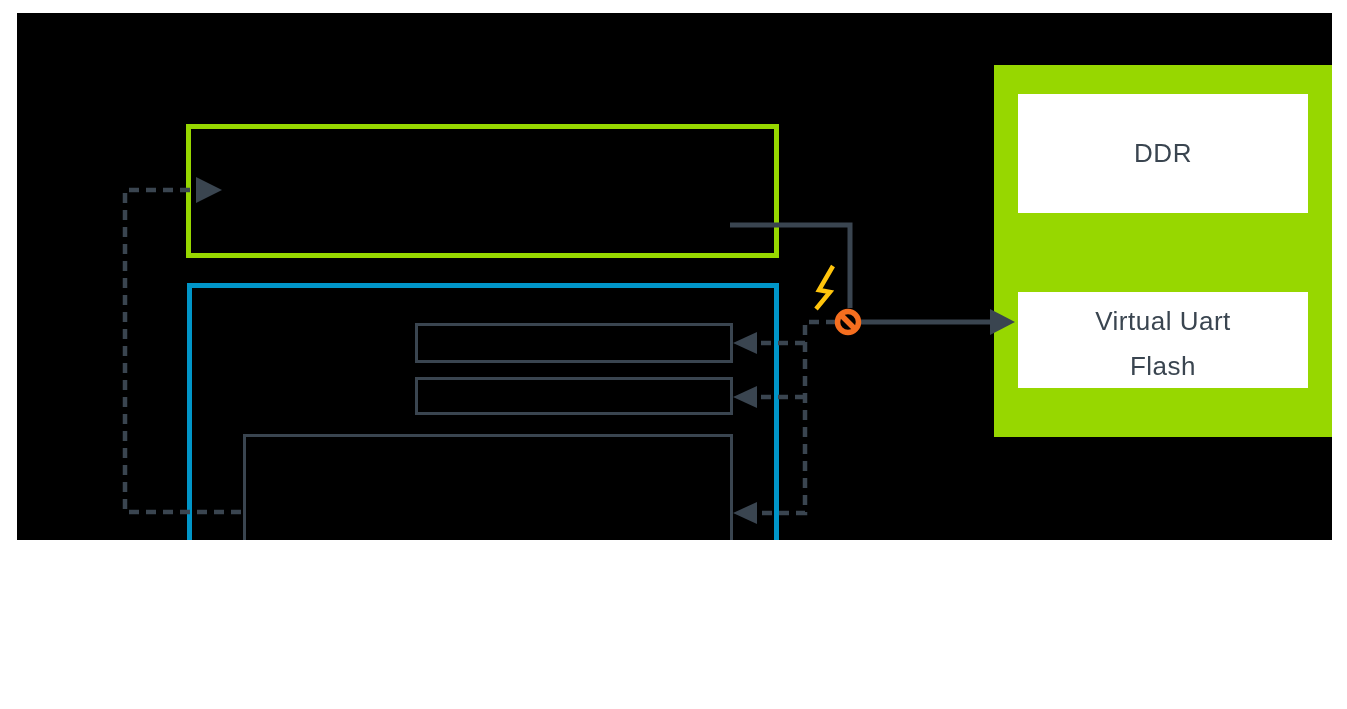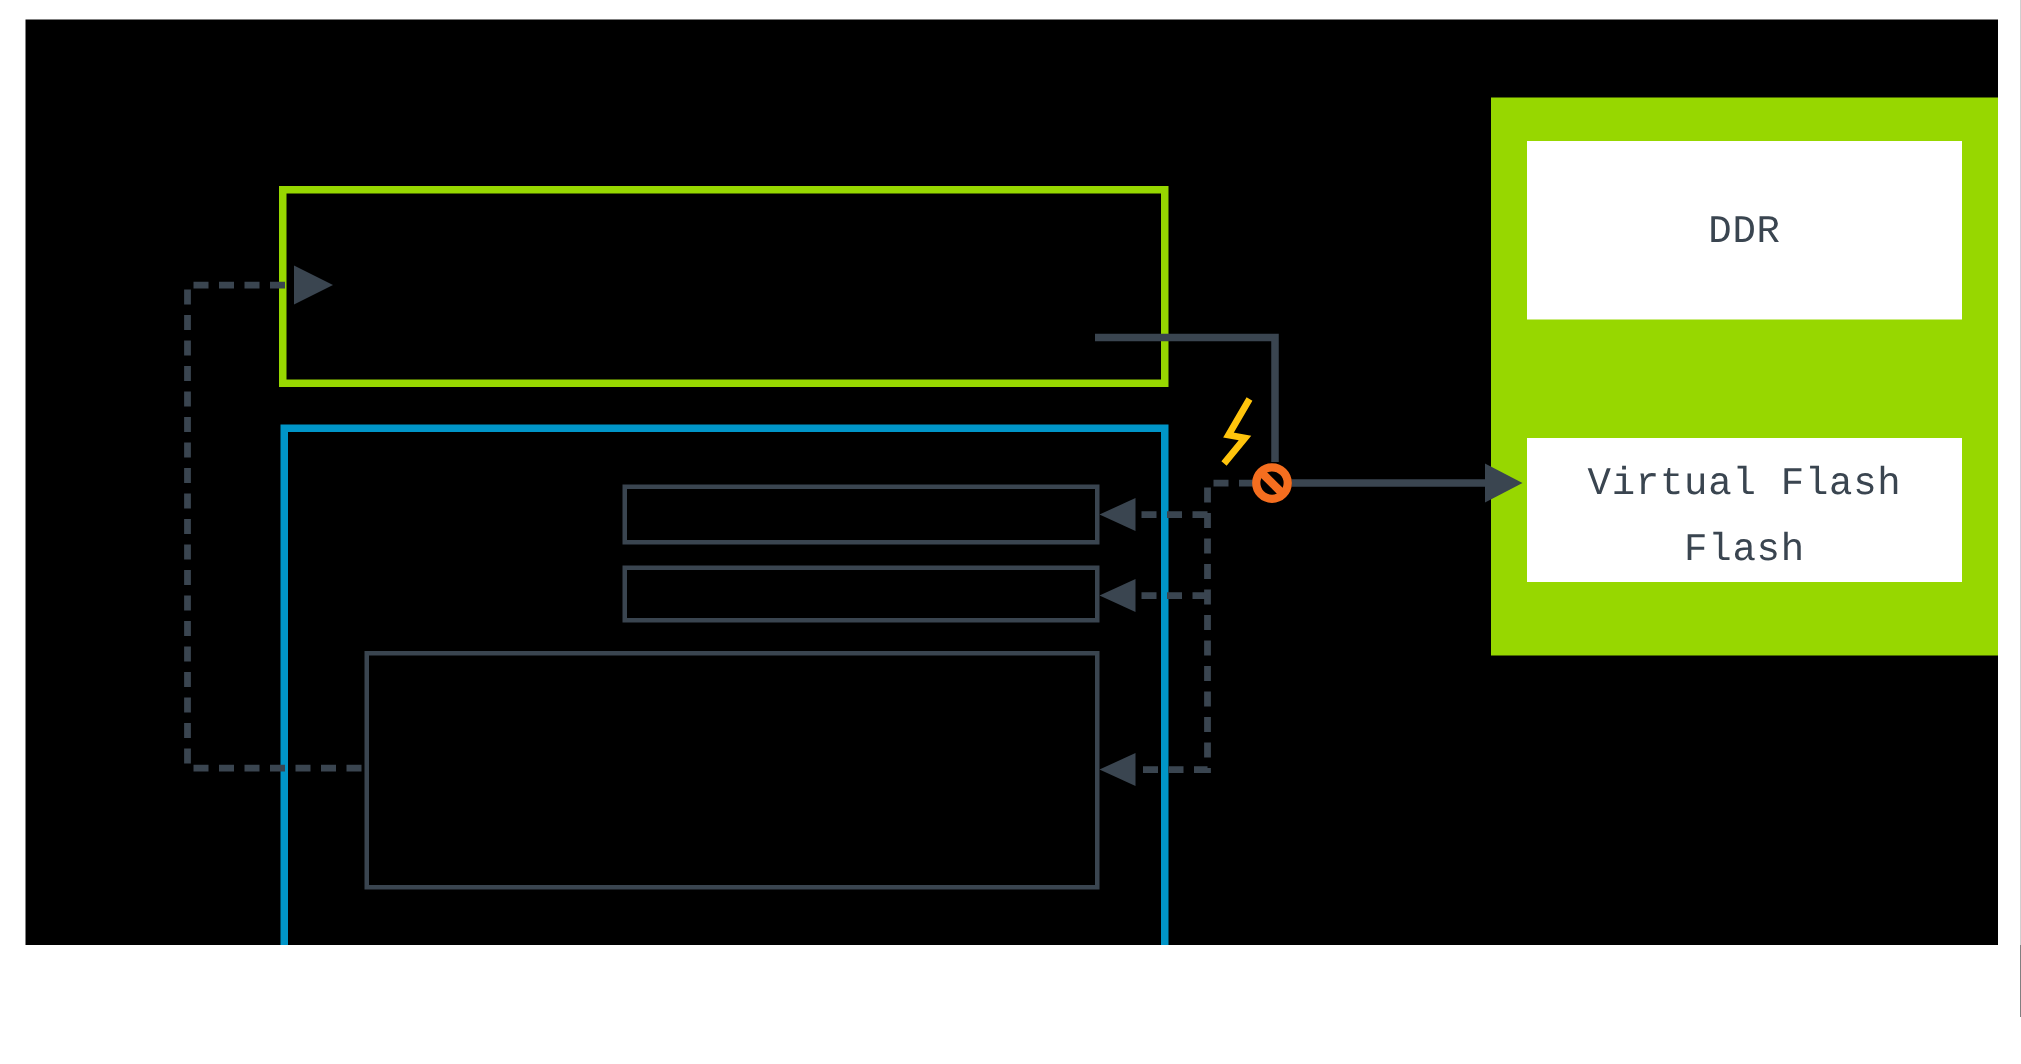--- a/index.html
+++ b/index.html
@@ -9,23 +9,23 @@
     --green:#97D700;
     --blue:#0095C8;
     --slate:#3A4550;
     --orange:#F56E1F;
     --yellow:#FFC40C;
   }
   *{margin:0;padding:0;box-sizing:border-box;}
   html,body{background:var(--page);}
   .canvas{
     position:relative;
-    width:1347px;height:630px;
+    width:1347px;height:540px;
     background:var(--page);
-    font-family:Liberation Mono, monospace;
+    font-family:Liberation Sans, sans-serif;
     overflow:hidden;
   }
   .dark-panel{
     position:absolute;left:17px;top:13px;width:1315px;height:679px;
     background:var(--bg);
   }
   .box{position:absolute;background:transparent;}
   .green-outline-box{
     left:186px;top:124px;width:593px;height:134px;
     border:5px solid var(--green);
@@ -65,21 +65,21 @@
 
   <div class="box green-outline-box"></div>
 
   <div class="box blue-outline-box"></div>
   <div class="box inner-box inner-box-1"></div>
   <div class="box inner-box inner-box-2"></div>
   <div class="box inner-box inner-box-3"></div>
 
   <div class="memory-panel"></div>
   <div class="mem-box mem-ddr">DDR</div>
-  <div class="mem-box mem-vuart">Virtual Flash</div>
+  <div class="mem-box mem-vuart">Virtual Uart</div>
   <div class="mem-box mem-flash">Flash</div>
 
   <svg class="overlay" viewBox="0 0 1347 709" xmlns="http://www.w3.org/2000/svg">
 
     <path d="M190,190 L125,190 L125,512 L243,512" fill="none" stroke="#3A4550" stroke-width="4.5" stroke-dasharray="10 7"></path>
     <polygon points="196,177 196,203 222,190" fill="#3A4550"></polygon>
 
     <path d="M730,225 L850,225 L850,308" fill="none" stroke="#3A4550" stroke-width="5"></path>
 
     <path d="M836,322 L805,322 L805,513 L757,513" fill="none" stroke="#3A4550" stroke-width="4.5" stroke-dasharray="10 7"></path>

